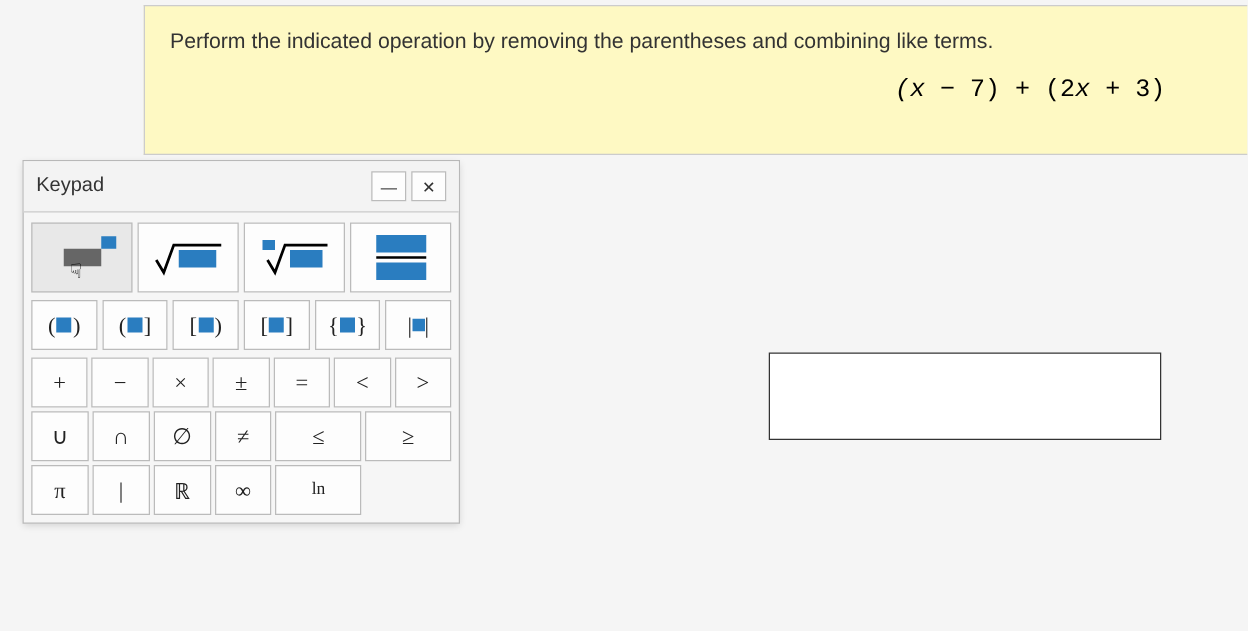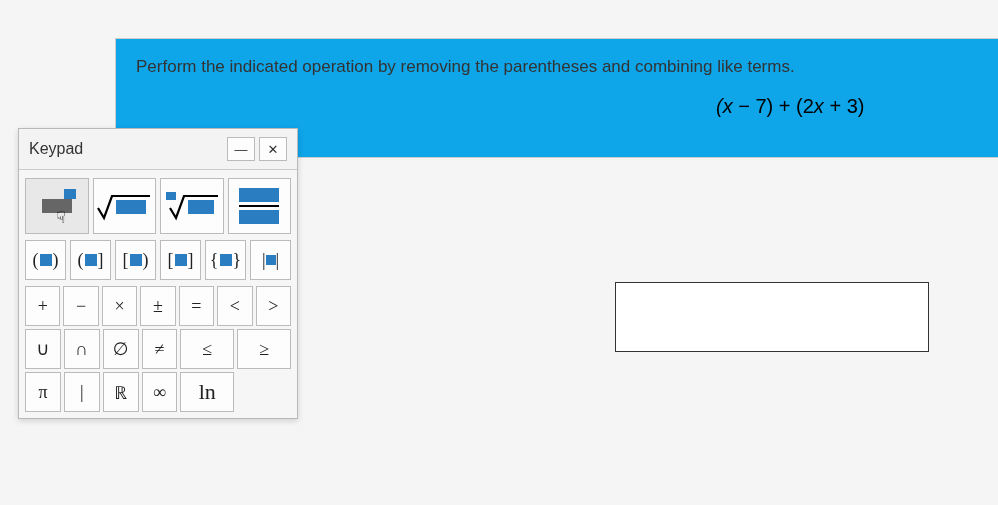--- a/index.html
+++ b/index.html
@@ -9,32 +9,31 @@
       width: 998px;
       height: 505px;
       position: relative;
       overflow: hidden;
     }
     .question-panel {
       position: absolute;
       top: 4px;
       left: 115px;
       right: 0;
-      background: #0ea5e9;
+      background: #fef9c3;
       border: 1px solid #ccc;
       border-right: none;
       padding: 18px 20px 80px 20px;
-      margin-top: 34px;
     }
     .question-text {
       font-size: 17px;
       color: #333;
     }
     .expression {
-      font-family: Liberation Sans, sans-serif;
+      font-family: Liberation Mono, monospace;
       font-size: 20px;
       font-style: italic;
       color: #000;
       position: absolute;
       top: 56px;
       left: 600px;
     }
     .expression .num { font-style: normal; }
     .answer-box {
       position: absolute;
@@ -42,21 +41,21 @@
       left: 615px;
       width: 314px;
       height: 70px;
       border: 1.5px solid #333;
       background: #fff;
     }
     .keypad {
       position: absolute;
       top: 128px;
       left: 18px;
-      width: 280px;
+      width: 350px;
       background: #f6f6f6;
       border: 1px solid #b8b8b8;
       box-shadow: 0 2px 6px rgba(0,0,0,0.15);
     }
     .keypad-header {
       display: flex;
       justify-content: space-between;
       align-items: center;
       padding: 8px 10px;
       background: #f3f3f3;
@@ -152,21 +151,21 @@
       border: 1px solid #bbb;
       background: #fdfdfd;
       display: flex;
       align-items: center;
       justify-content: center;
       cursor: pointer;
       font-family: 'Times New Roman', serif;
       font-size: 18px;
       color: #222;
     }
-    .ln-btn, .log-btn { font-size: 22px; }
+    .ln-btn, .log-btn { font-size: 14px; }
     .abs-btn .pb-small { width: 10px; height: 10px; background: #2a7dc0; display: inline-block; }
     .rr { font-family: 'Times New Roman', serif; }
   </style>
 </head>
 <body>
 
 <div class="question-panel">
   <div class="question-text">Perform the indicated operation by removing the parentheses and combining like terms.</div>
   <div class="expression">
     (<i>x</i> <span class="num">− 7) + (2</span><i>x</i> <span class="num">+ 3)</span>

